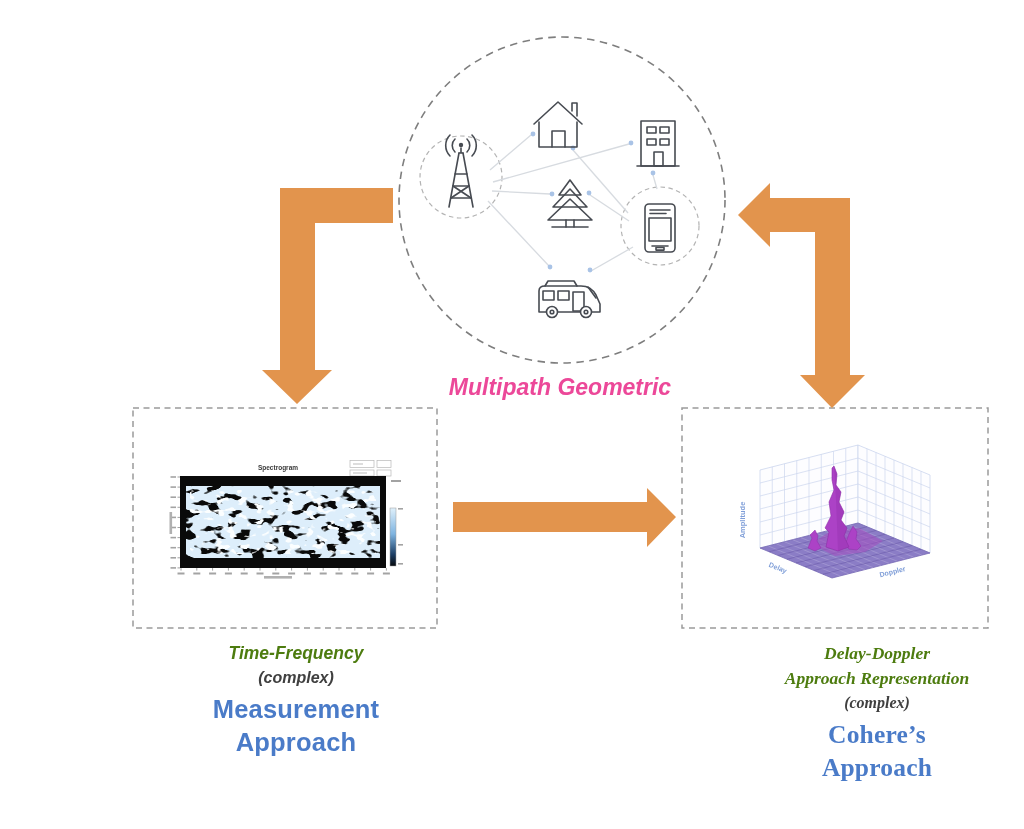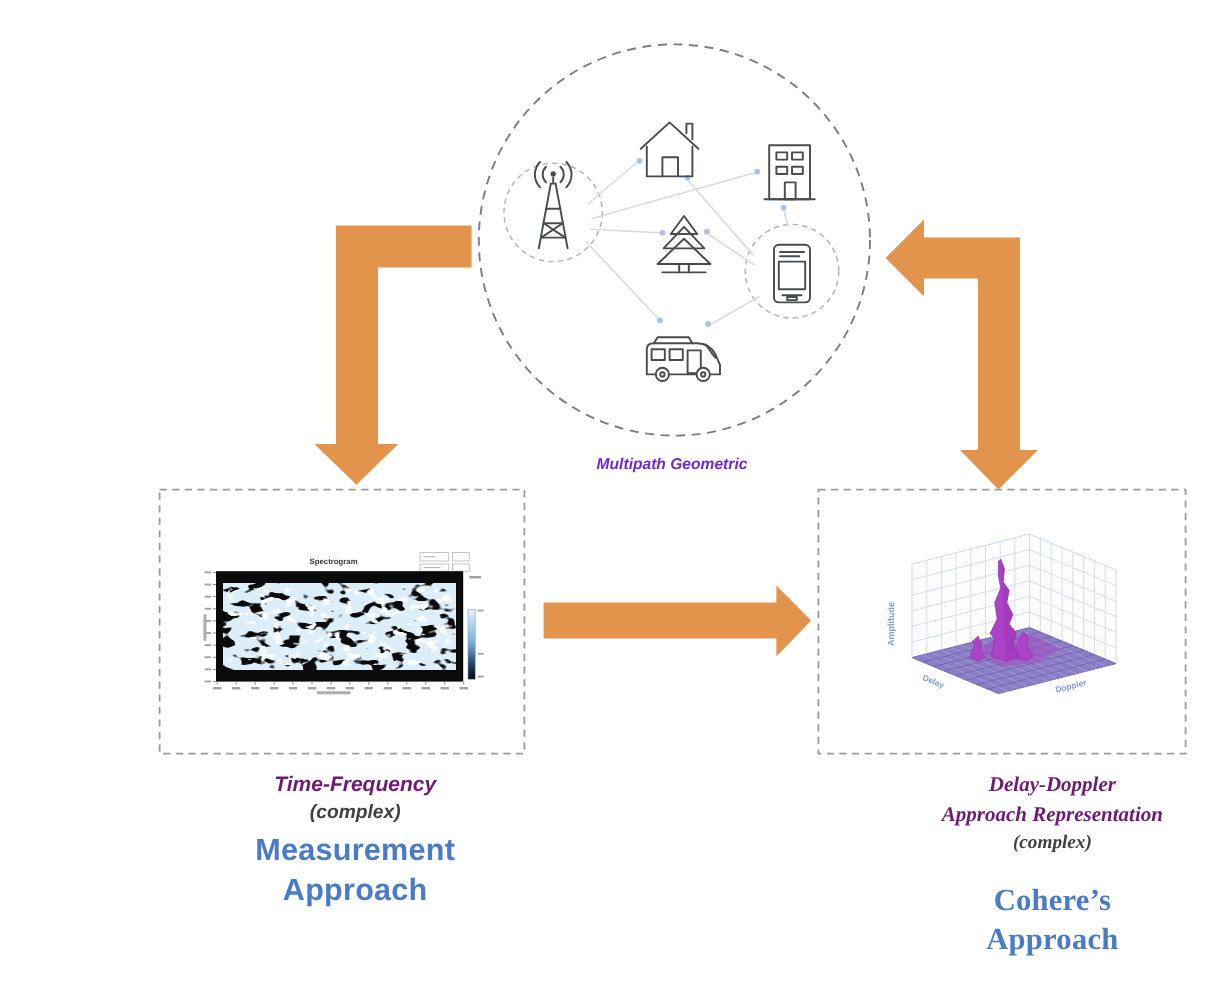--- a/index.html
+++ b/index.html
@@ -2,25 +2,25 @@
 <html><head>
 <meta charset="utf-8">
 <style>
   html,body{margin:0;padding:0;background:#ffffff;}
   .stage{position:relative;width:1024px;height:829px;background:#ffffff;overflow:hidden;
          font-family:"Liberation Sans",sans-serif;}
   svg{display:block;}
   .overlay{position:absolute;left:0;top:0;}
   .plot{position:absolute;}
   .caption{position:absolute;text-align:center;}
-  .cap-black{font-size:17.5px;line-height:25px;font-weight:bold;font-style:italic;color:#701a75;}
+  .cap-black{font-size:17.5px;line-height:25px;font-weight:bold;font-style:italic;color:#4d7c0f;}
   .cap-orange{font-size:16px;line-height:24px;font-weight:bold;font-style:italic;color:#404040;}
   .cap-blue{font-size:25.5px;line-height:33px;font-weight:bold;color:#4A7BC8;letter-spacing:.2px;}
-  .center-label{position:absolute;text-align:center;font-size:13px;line-height:26px;
-                font-weight:bold;font-style:italic;color:#6d28d9;}
+  .center-label{position:absolute;text-align:center;font-size:23px;line-height:26px;
+                font-weight:bold;font-style:italic;color:#ec4899;}
 </style>
 </head>
 <body>
 
 <div class="stage">
 
   <svg class="overlay" width="1024" height="829" viewBox="0 0 1024 829">
 
     <rect x="133" y="408" width="304" height="220" fill="none" stroke="#9b9b9b" stroke-width="1.5" stroke-dasharray="6 4.5"></rect>
     <rect x="682" y="408" width="306" height="220" fill="none" stroke="#9b9b9b" stroke-width="1.5" stroke-dasharray="6 4.5"></rect>
@@ -289,17 +289,17 @@
     <div class="cap-black">Time-Frequency</div>
     <div class="cap-orange">(complex)</div>
     <div class="cap-blue" style="margin-top:3px;">Measurement</div>
     <div class="cap-blue">Approach</div>
   </div>
 
   <div class="caption" style="left:731px;top:641px;width:292px;font-family:Liberation Serif, serif;">
     <div class="cap-black">Delay-Doppler</div>
     <div class="cap-black">Approach Representation</div>
     <div class="cap-orange">(complex)</div>
-    <div class="cap-blue" style="margin-top:18px;">Cohere’s</div>
+    <div class="cap-blue" style="margin-top:3px;">Cohere’s</div>
     <div class="cap-blue">Approach</div>
   </div>
 
 </div>
 
 </body></html>

